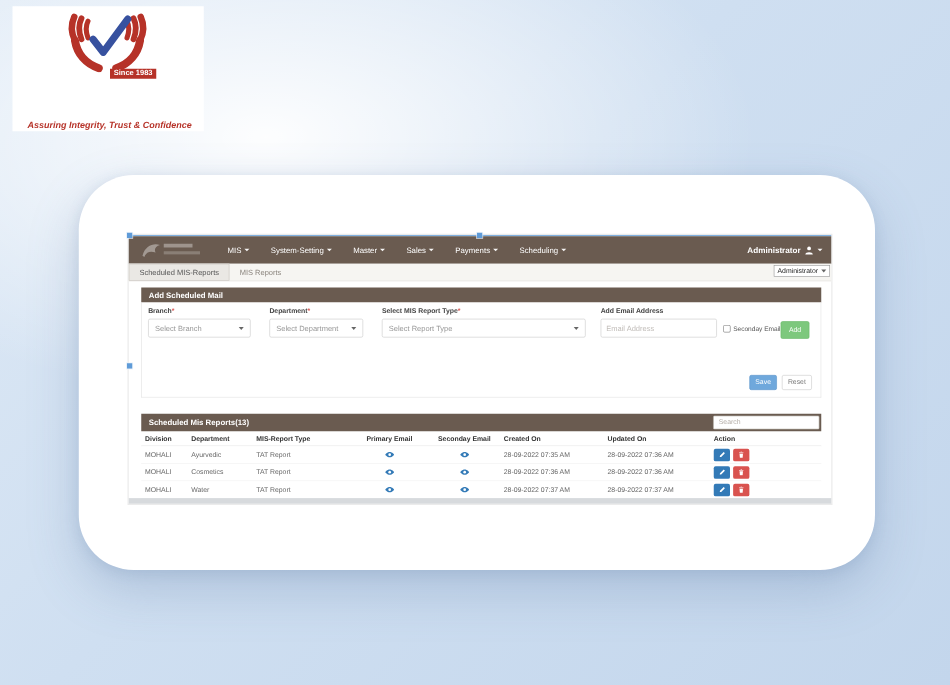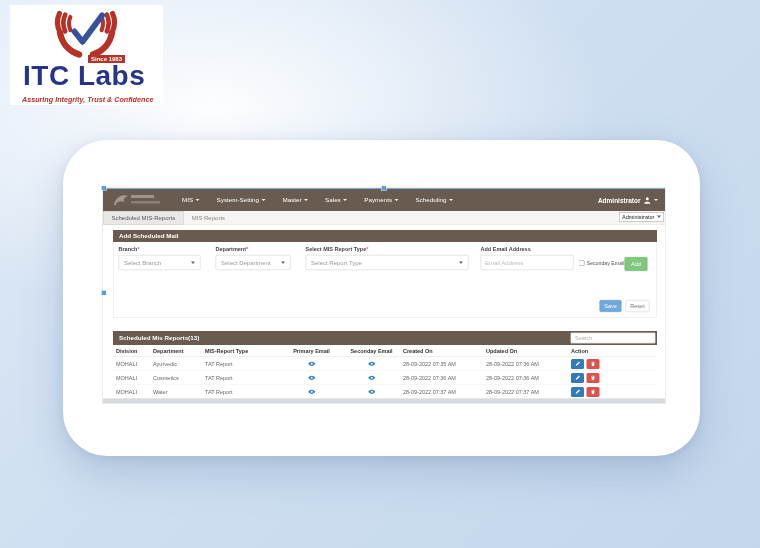--- a/index.html
+++ b/index.html
@@ -116,21 +116,20 @@
       <path d="M34,44 C30,34 30,23 34,15" stroke-width="8"></path>
       <path d="M43,42 C40,34 40,25 43,19" stroke-width="7"></path>
       <path d="M82,84 C100,78 112,64 115,46" stroke-width="11"></path>
       <path d="M115,46 C120,36 121,24 116,13" stroke-width="9"></path>
       <path d="M106,44 C110,34 110,23 106,15" stroke-width="8"></path>
       <path d="M97,42 C100,34 100,25 97,19" stroke-width="7"></path>
     </g>
     <polyline points="50,44 64,62 98,16" fill="none" stroke="#37519f" stroke-width="10" stroke-linecap="round" stroke-linejoin="round"></polyline>
   </svg>
   <div class="since-badge">Since 1983</div>
-  <div class="company-name">ITC Labs</div>
   <div class="tagline">Assuring Integrity, Trust &amp; Confidence</div>
 </div>
 
 <div class="card">
   <div class="app-wrap">
     <div class="app">
       <span class="sel-handle h-tl"></span>
       <span class="sel-handle h-tc"></span>
       <span class="sel-handle h-ml"></span>
 

